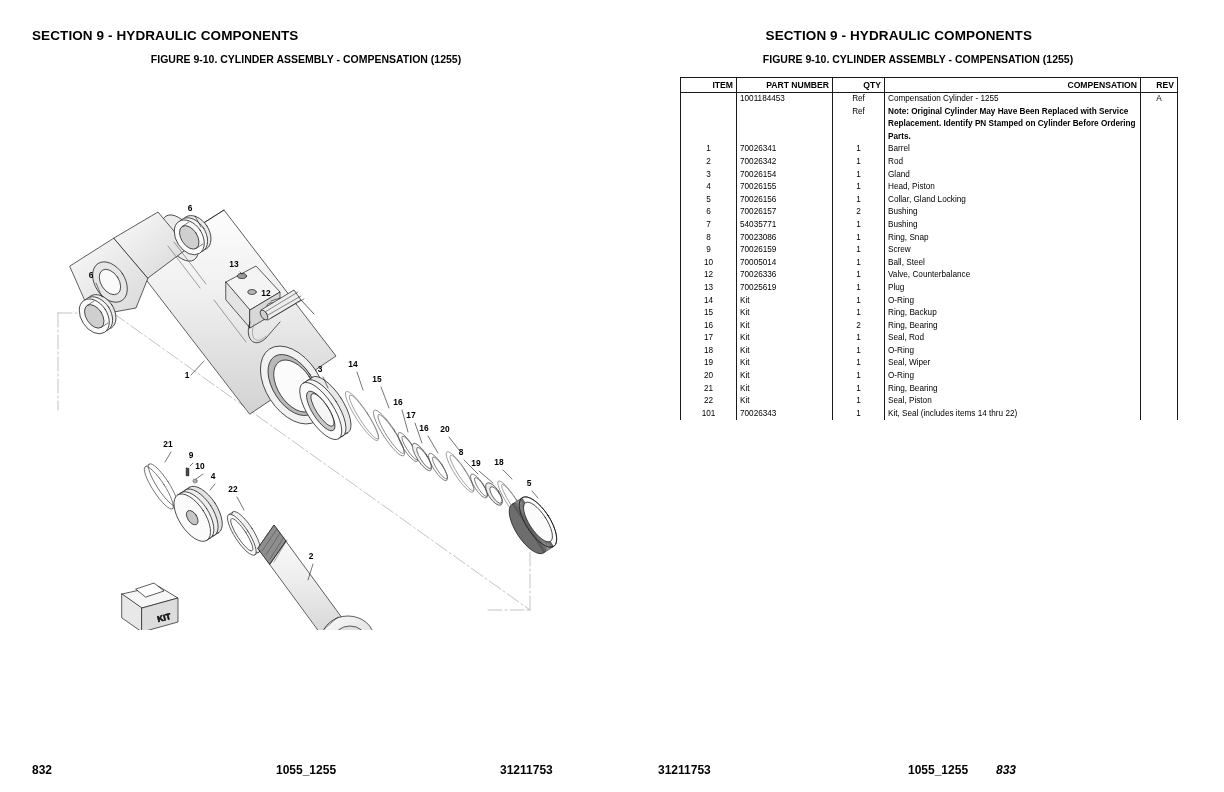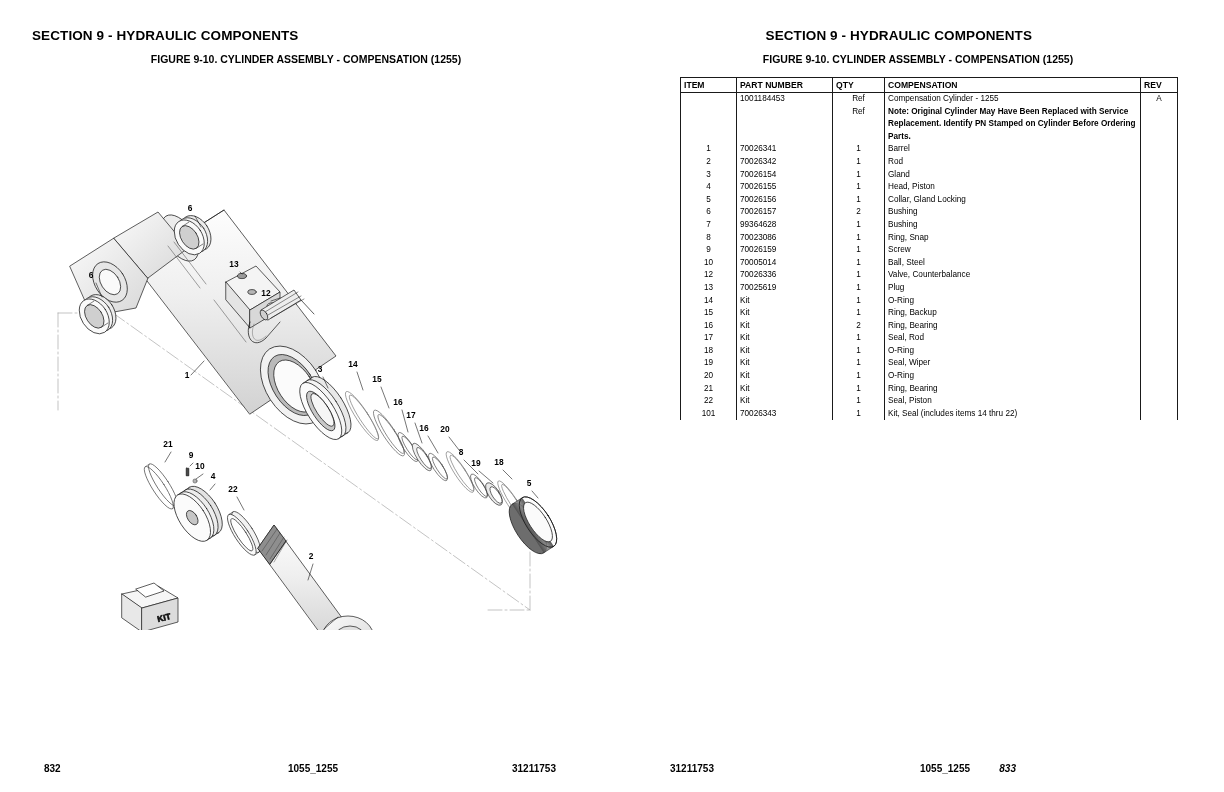--- a/index.html
+++ b/index.html
@@ -47,21 +47,21 @@
     border-right: 1px solid #1a1a1a;
     padding: 0 3px;
     line-height: 12.6px;
     height: 12.6px;
     vertical-align: top;
   }
   #parts-table thead th {
     border-top: 1px solid #1a1a1a;
     border-bottom: 1px solid #1a1a1a;
     font-size: 8.6px; font-weight: bold;
-    text-align: left; height: 14px; line-height: 14px;
+    text-align: right; height: 14px; line-height: 14px;
   }
   #parts-table tbody td { border-top: none; border-bottom: none; }
   .cell-item, .cell-qty, .cell-rev { text-align: center; }
   .cell-pn { }
   .cell-desc { text-align: left; }
   .note-text { font-weight: bold; }
   tr.row-note td { height: auto; }
   tr.row-note .cell-desc { line-height: 11.4px; padding-bottom: 2px; margin-left: 34px; }
   
   tbody tr:last-child td { border-bottom: 1px solid #1a1a1a; }
@@ -72,21 +72,21 @@
 
   
   #diagram { position: absolute; left: 18px; top: 70px; width: 580px; height: 560px; }
   #diagram svg { display: block; }
   .cal { font-family: "Liberation Sans", sans-serif; font-size: 8.4px; font-weight: bold; fill: #000; }
   .artid { font-family: "Liberation Sans", sans-serif; font-size: 4.3px; fill: #3a3a3a; letter-spacing: .2px; }
 
   
   .footer-cell {
     position: absolute; top: 763px;
-    font-size: 10px; font-weight: bold; white-space: nowrap; margin-left: 12px;
+    font-size: 12px; font-weight: bold; white-space: nowrap;
   }
 </style>
 </head>
 <body>
 
 <div id="page">
 
   <div class="section-head left">SECTION 9 - HYDRAULIC COMPONENTS</div>
   <div class="section-head right">SECTION 9 - HYDRAULIC COMPONENTS</div>
   <div class="figure-title left">FIGURE 9-10. CYLINDER ASSEMBLY - COMPENSATION (1255)</div>
@@ -425,21 +425,21 @@
         </tr>
         <tr>
           <td class="cell-item">6</td>
           <td class="cell-pn">70026157</td>
           <td class="cell-qty">2</td>
           <td class="cell-desc">Bushing</td>
           <td class="cell-rev"></td>
         </tr>
         <tr>
           <td class="cell-item">7</td>
-          <td class="cell-pn">99364628</td>
+          <td class="cell-pn">54035771</td>
           <td class="cell-qty">1</td>
           <td class="cell-desc">Bushing</td>
           <td class="cell-rev"></td>
         </tr>
         <tr>
           <td class="cell-item">8</td>
           <td class="cell-pn">70023086</td>
           <td class="cell-qty">1</td>
           <td class="cell-desc">Ring, Snap</td>
           <td class="cell-rev"></td>

